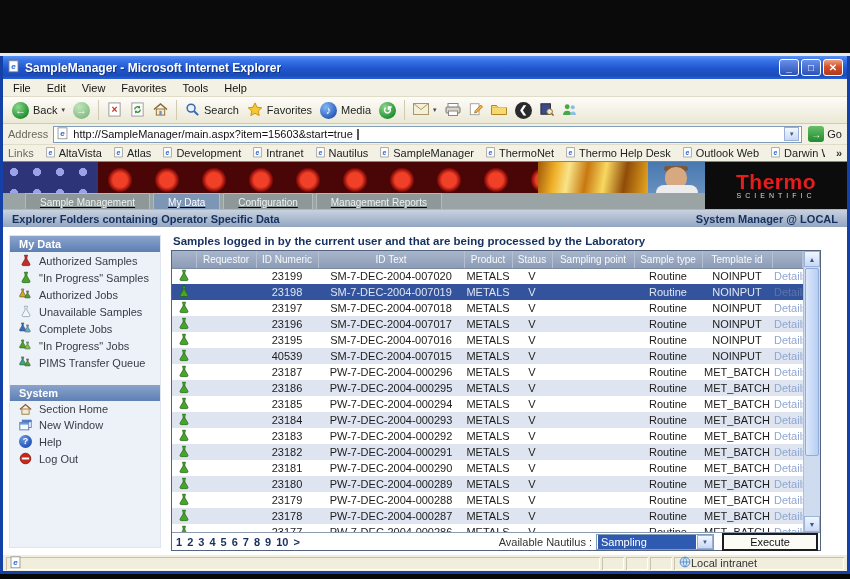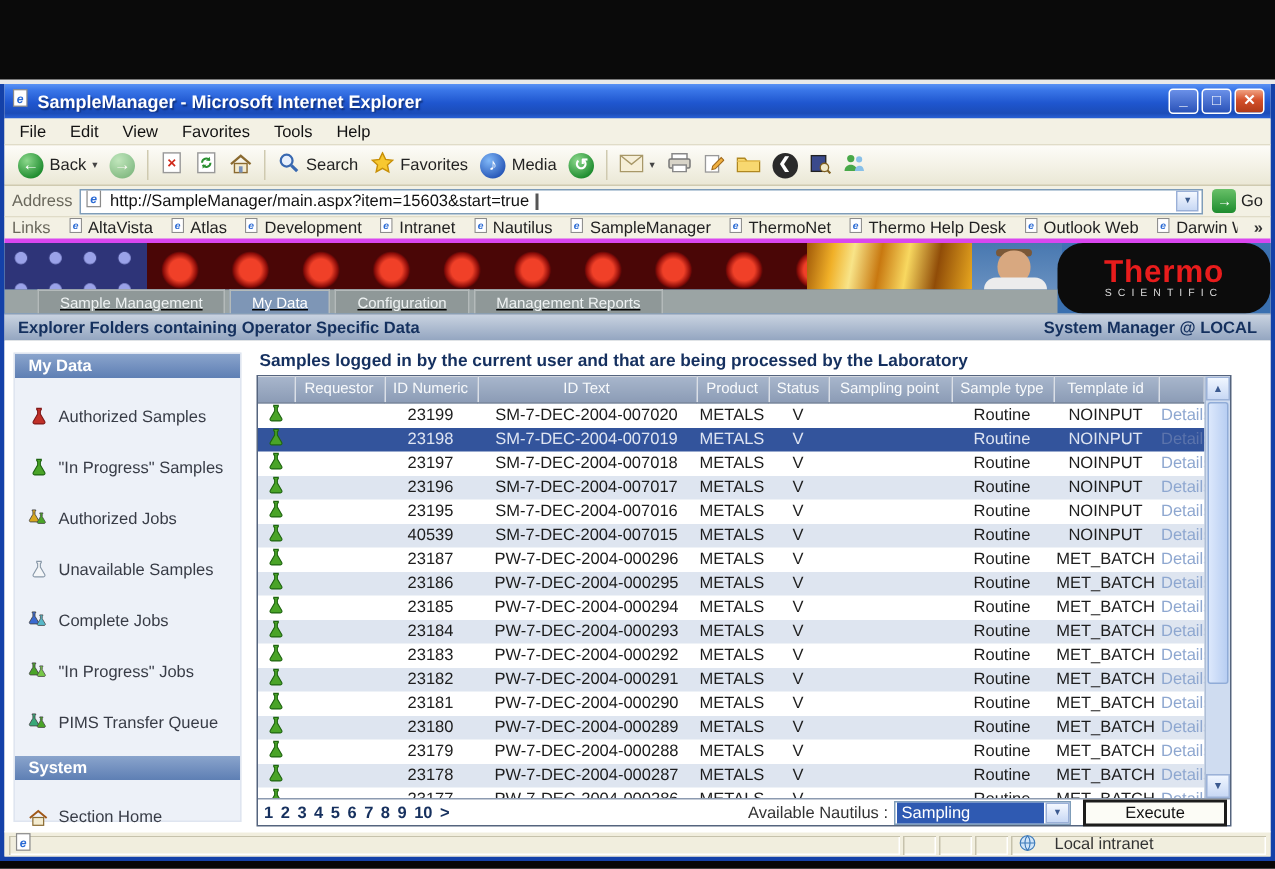--- a/index.html
+++ b/index.html
@@ -38,53 +38,53 @@
 
   .addressbar { height:21px; flex:0 0 21px; background:#f3f1e4; border-bottom:1px solid #e0dcc8; display:flex; align-items:center; padding:0 5px; font-size:11px; }
   .addr-label { color:#6a685c; margin-right:5px; }
   .addr-box { flex:1; height:17px; background:#fff; border:1px solid #7f9db9; display:flex; align-items:center; padding:0 2px; gap:4px; overflow:hidden; }
   .addr-text { color:#111; white-space:nowrap; }
   .addr-caret { width:2px; height:11px; background:#555; }
   .addr-drop { width:15px; height:14px; margin-left:auto; background:linear-gradient(#f4f8ff,#c8d8f4); border:1px solid #9ab0d8; display:flex; align-items:center; justify-content:center; font-size:6px; color:#3a5a8c; }
   .go-btn { display:flex; align-items:center; gap:3px; margin-left:6px; color:#222; }
   .go-ic { width:16px; height:16px; border-radius:3px; background:linear-gradient(#68c068,#1e8c2e); color:#fff; font-size:10px; font-weight:bold; display:inline-flex; align-items:center; justify-content:center; }
 
-  .linksbar { height:17px; flex:0 0 17px; background:#f3f1e4; border-bottom:3px solid #d946ef; display:flex; align-items:center; padding:0 5px; font-size:11px; gap:11px; overflow:hidden; }
+  .linksbar { height:17px; flex:0 0 17px; background:#f3f1e4; border-bottom:1px solid #d946ef; display:flex; align-items:center; padding:0 5px; font-size:11px; gap:11px; overflow:hidden; }
   .links-label { color:#6a685c; flex:0 0 auto; }
   .link-item { display:flex; align-items:center; gap:3px; color:#222; white-space:nowrap; }
   .links-chevron { margin-left:auto; color:#333; font-weight:bold; font-size:11px; }
 
   
   .banner { height:47px; flex:0 0 47px; position:relative; display:flex; background:#3a70b0; overflow:hidden; }
   .seg { height:31px; }
   .seg-purple { width:95px; background-color:#2e3478;
     background-image:radial-gradient(circle 7px at 11px 10px, #9aa2e8 55%, rgba(0,0,0,0) 62%); background-size:23px 21px; }
   .seg-red { width:440px; background-color:#4a0606;
     background-image:radial-gradient(circle 16px at 22px 18px, #f04028 45%, #8a0c08 70%, rgba(0,0,0,0) 78%); background-size:47px 38px; }
   .seg-amber { width:110px; background:linear-gradient(100deg,#a05808 0%,#f0b028 16%,#f8e488 28%,#c87810 44%,#f8d860 60%,#904c08 78%,#e8a820 100%); }
   .seg-scientist { width:60px; position:relative; background:linear-gradient(#4878b0,#6890c0); }
   .sc-face { position:absolute; top:5px; left:17px; width:22px; height:22px; border-radius:48%; background:#d8a880; }
   .sc-band { position:absolute; top:4px; left:16px; width:24px; height:5px; border-radius:3px; background:#7a5838; }
   .sc-coat { position:absolute; bottom:0; left:8px; width:42px; height:8px; border-radius:10px 10px 0 0; background:#ececec; }
   .seg-bluefill { flex:1; background:linear-gradient(#3f74b4,#2f64a4); }
-  .banner-logo { position:absolute; right:0; top:0; width:142px; height:47px; background:#0c0c0c; display:flex; flex-direction:column; align-items:center; justify-content:center;border-radius:17px; }
+  .banner-logo { position:absolute; right:0; top:0; width:142px; height:47px; background:#0c0c0c; display:flex; flex-direction:column; align-items:center; justify-content:center; }
   .logo-thermo { color:#e81c1c; font-weight:bold; font-size:21px; line-height:19px; letter-spacing:0.5px; }
   .logo-sci { color:#d8d8d8; font-size:7px; letter-spacing:4px; margin-top:1px; }
   .tabstrip { position:absolute; left:0; bottom:0; right:142px; height:16px; background:#9ba4a4; display:flex; align-items:stretch; padding-left:22px; gap:3px;text-decoration:underline; }
   .tab { background:#8f9898; border:1px solid #b4baba; border-bottom:none; color:#eef2f2; font-size:10px; padding:1px 14px 0; display:flex; align-items:center; white-space:nowrap; }
   .tab.active { background:#7e96b6; color:#fff; }
 
   .pageheader { height:18px; flex:0 0 18px; background:linear-gradient(#c8d2e0,#93a5c0); border-top:1px solid #aab6c8; display:flex; align-items:center; justify-content:space-between; padding:0 9px; font-size:11px; font-weight:bold; color:#14305e; }
 
   
   .content { flex:1; background:#fff; display:flex; gap:10px; padding:8px 6px 6px 6px; overflow:hidden; }
   .sidebar { width:152px; flex:0 0 152px; background:#edf1f8; border:1px solid #dfe5f0; }
   .side-header { height:16px; background:linear-gradient(180deg,#8aa4cc,#5e7fb4); color:#fff; font-weight:bold; font-size:11px; display:flex; align-items:center; padding-left:9px; }
   .side-header.second { margin-top:14px; }
-  .side-item { display:flex; align-items:center; gap:6px; padding:2px 2px 2px 8px; font-size:11px; color:#383c46; white-space:nowrap;margin-top:17px; }
+  .side-item { display:flex; align-items:center; gap:6px; padding:2px 2px 2px 8px; font-size:11px; color:#383c46; white-space:nowrap; }
   .side-item .ic { width:15px; flex:0 0 15px; display:inline-flex; justify-content:center; }
 
   .main { flex:1; margin-right:20px; min-width:0; }
   .main-title { font-size:11.5px; font-weight:bold; color:#15305f; margin:0 0 3px 2px; }
   .grid-outer { border:1px solid #55647e; }
   .grid-viewport { height:281px; overflow:hidden; position:relative; background:#fff; }
   table { width:calc(100% - 17px); border-collapse:collapse; table-layout:fixed; font-size:11px; }
   thead th { height:17px; background:linear-gradient(#a8b6cc,#8c9cb6); color:#f8fafc; font-weight:normal; font-size:10px; border-right:1px solid #b6c0d0; border-bottom:1px solid #7c8aa0; overflow:hidden; white-space:nowrap; padding:0 2px; }
   tbody td { height:16px; padding:0 2px; text-align:center; color:#1c1c1c; overflow:hidden; white-space:nowrap; }
   tr.even td { background:#dee5f0; }
@@ -105,21 +105,21 @@
   .actions-label { margin-right:4px; }
   .sel-box { width:118px; height:16px; border:1px solid #7f9db9; background:#fff; display:flex; align-items:center; padding:0; }
   .sel-val { flex:1; background:#2f5ab2; color:#fff; font-size:11px; height:14px; line-height:14px; padding:0 3px; margin:0 1px; overflow:hidden; }
   .sel-arrow { width:16px; height:14px; flex:0 0 16px; background:linear-gradient(#f4f8ff,#c8d8f4); border:1px solid #9ab0d8; color:#3c5a90; font-size:6px; display:flex; align-items:center; justify-content:center; }
   .exec-btn { width:96px; height:18px; border:2px solid #1c1c1c; background:#fcfcf6; font-size:11px; color:#111; display:flex; align-items:center; justify-content:center; margin:0 2px 0 8px; }
 
   .statusbar { height:17px; flex:0 0 17px; background:#f1eede; border-top:1px solid #fff; display:flex; align-items:center; gap:2px; padding:1px 3px; font-size:11px; color:#333; }
   .sb-pane { height:13px; box-shadow:inset 1px 1px 0 #c6c2ac, inset -1px -1px 0 #fff; display:flex; align-items:center; }
   .sb-left { flex:1; padding-left:3px; gap:4px; }
   .sb-mini { width:22px; flex:0 0 22px; }
-  .sb-right { width:170px; flex:0 0 170px; padding-left:5px; gap:12px; }
+  .sb-right { width:170px; flex:0 0 170px; padding-left:5px; gap:0; }
 </style>
 </head>
 <body>
 
 <div class="screen">
   <div class="top-strip"></div>
   <div class="pre-line"></div>
 
   <div class="ie-window">
 

